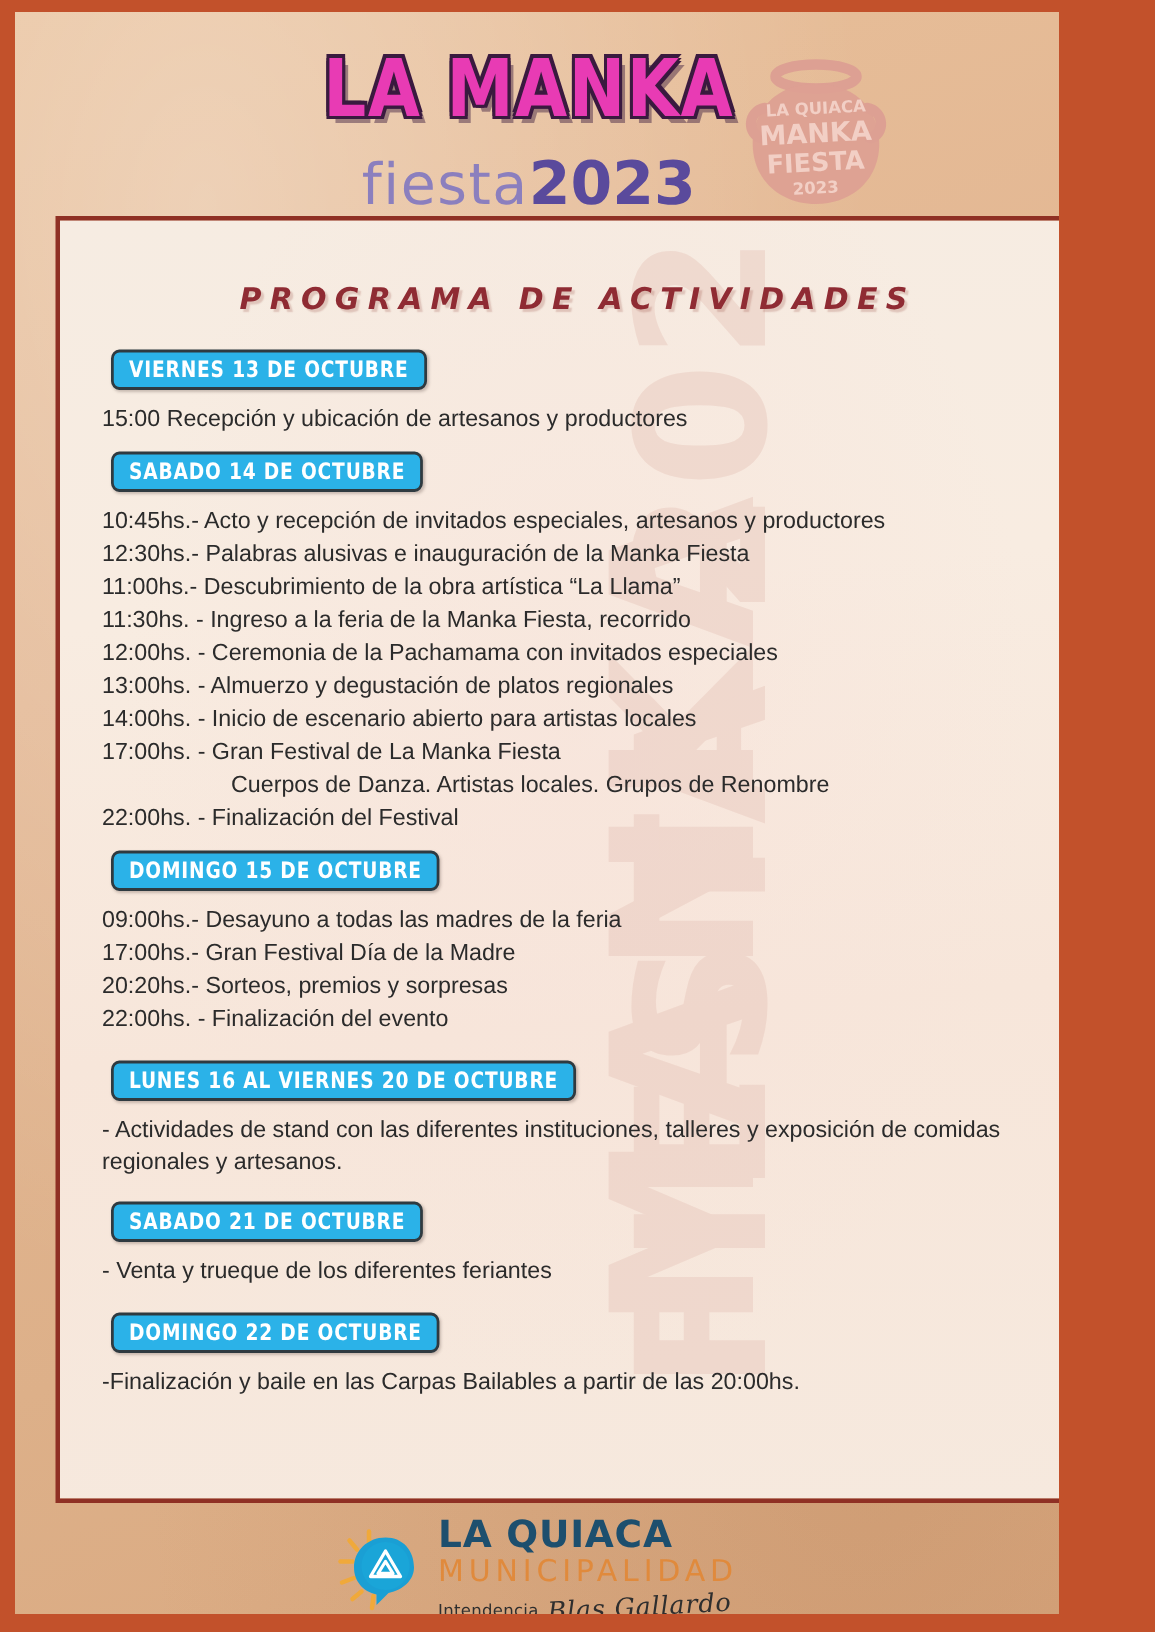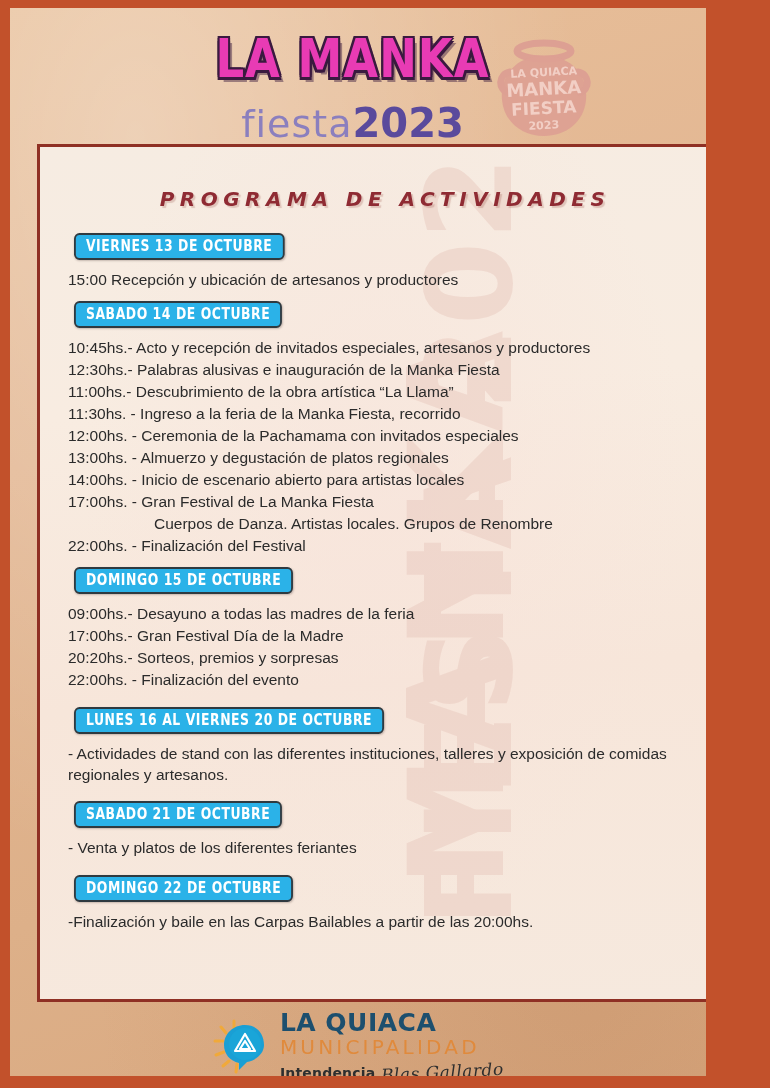--- a/index.html
+++ b/index.html
@@ -234,22 +234,22 @@
   }
   .logo-sign{
     display:flex;
     align-items:baseline;
     gap:6px;
     margin-top: 5px;
     justify-content:flex-start;
   }
   .logo-sign .inten{
     font-family:"DejaVu Sans", sans-serif;
-    font-weight:700;
-    font-size: 14px;
+    font-weight:400;
+    font-size: 11px;
     color:#2e2e2e;
     letter-spacing:.2px;
   }
   .logo-sign .name{
     font-family:"DejaVu Serif", serif;
     font-style: italic;
     font-size: 17px;
     color:#2e2e2e;
     letter-spacing:.5px;
     transform: rotate(-3deg);
@@ -347,21 +347,21 @@
         <div class="items gap-md">
           <div class="item wrapline">- Actividades de stand con las diferentes instituciones, talleres y exposición de comidas regionales y artesanos.</div>
         </div>
       </div>
 
       <div class="day-block">
         <div class="badge-row">
           <span class="badge">SABADO 21 DE OCTUBRE</span>
         </div>
         <div class="items gap-md">
-          <div class="item">- Venta y platos de los diferentes feriantes</div>
+          <div class="item">- Venta y trueque de los diferentes feriantes</div>
         </div>
       </div>
 
       <div class="day-block">
         <div class="badge-row">
           <span class="badge">DOMINGO 22 DE OCTUBRE</span>
         </div>
         <div class="items">
           <div class="item">-Finalización y baile en las Carpas Bailables a partir de las 20:00hs.</div>
         </div>

